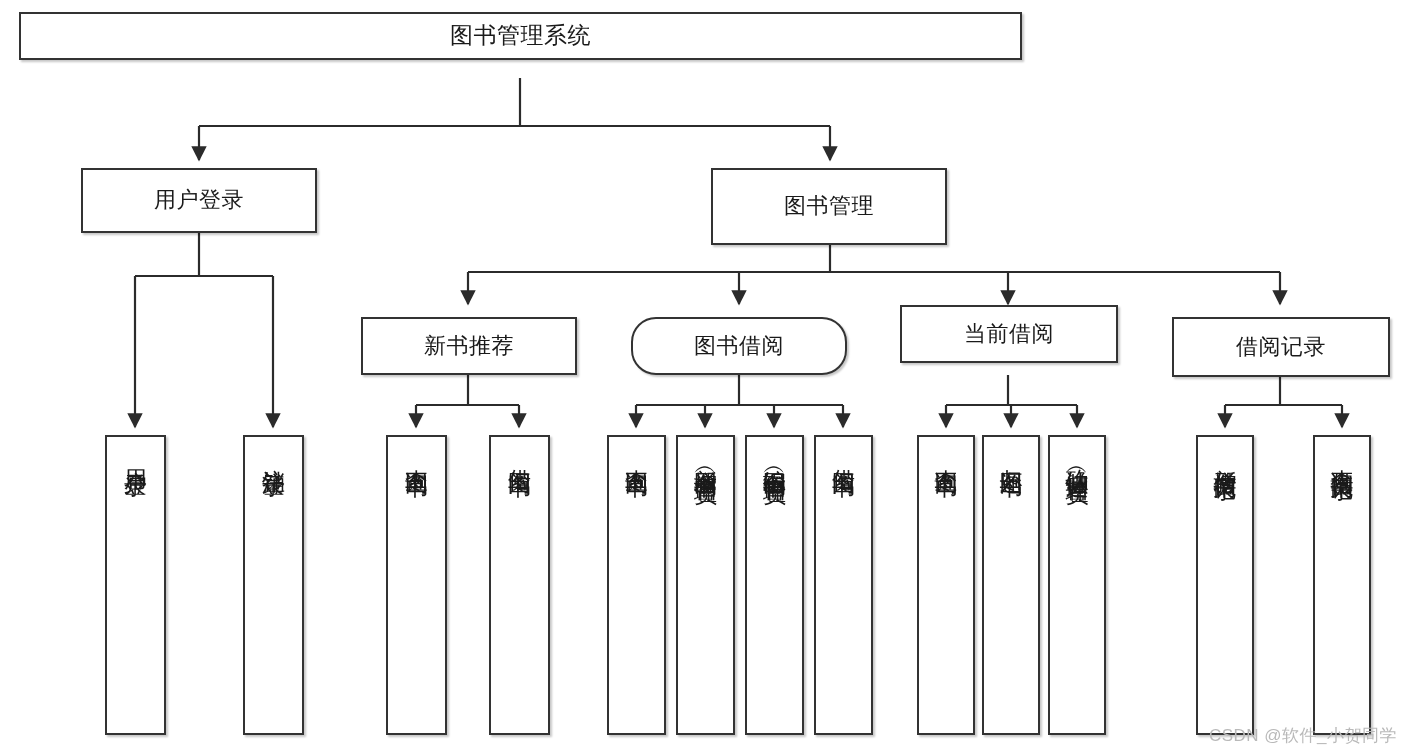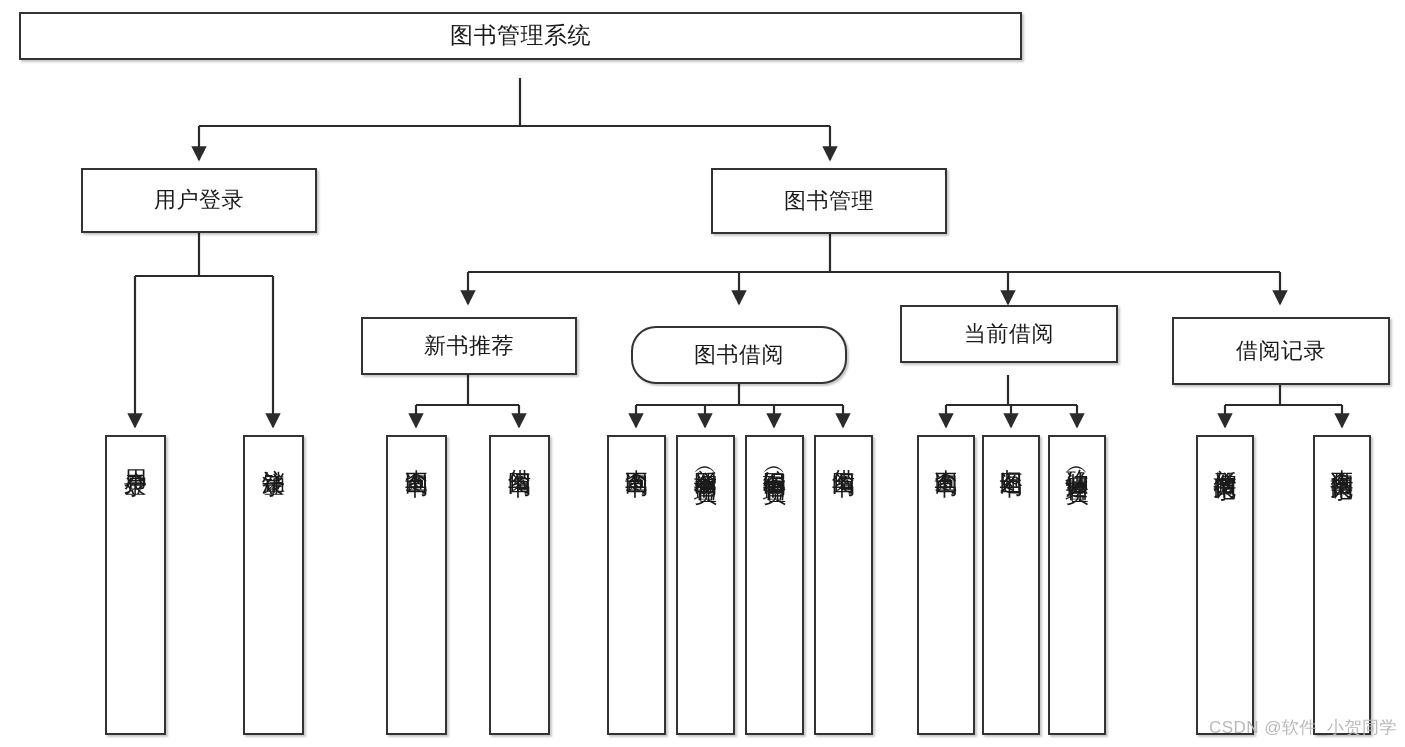--- a/index.html
+++ b/index.html
@@ -57,21 +57,21 @@
     letter-spacing: 2px;
     line-height: 1;
     white-space: nowrap;
   }
   .node-box.level-1 .node-label { font-size: 23px; }
   .node-box.level-2 .node-label { font-size: 22px; }
   .node-box.level-3 .node-label { font-size: 22px; }
   #watermark {
     position: absolute;
     right: 8px;
-    bottom: 8px;
+    bottom: 0;
     color: #b9b9b9;
     font-size: 17px;
     letter-spacing: 0.5px;
     white-space: nowrap;
     pointer-events: none;
   }
 </style>
 </head>
 <body>
 
@@ -128,37 +128,37 @@
   </svg>
 
   <div class="node-box level-1" style="left:19px; top:12px; width:1003px; height:48px;">
     <span class="node-label">图书管理系统</span>
   </div>
 
   <div class="node-box level-2" style="left:81px; top:168px; width:236px; height:65px;">
     <span class="node-label">用户登录</span>
   </div>
 
-  <div class="node-box level-2" style="left:711px; top:168px; width:236px; height:66px;">
+  <div class="node-box level-2" style="left:711px; top:168px; width:236px; height:77px;">
     <span class="node-label">图书管理</span>
   </div>
 
   <div class="node-box level-3" style="left:361px; top:317px; width:216px; height:58px;">
     <span class="node-label">新书推荐</span>
   </div>
 
-  <div class="node-box level-3" style="left:631px; top:326px; width:216px; height:58px;border-radius:25px;">
+  <div class="node-box level-3" style="left:631px; top:317px; width:216px; height:58px;border-radius:25px;">
     <span class="node-label">图书借阅</span>
   </div>
 
   <div class="node-box level-3" style="left:900px; top:305px; width:218px; height:58px;">
     <span class="node-label">当前借阅</span>
   </div>
 
-  <div class="node-box level-3" style="left:1172px; top:317px; width:218px; height:68px;justify-content:center;">
+  <div class="node-box level-3" style="left:1172px; top:317px; width:218px; height:60px;justify-content:center;">
     <span class="node-label">借阅记录</span>
   </div>
 
   <div class="node-box vertical" style="left:105px; top:435px; width:61px; height:300px;">
     <span class="node-label">用户登录</span>
   </div>
 
   <div class="node-box vertical" style="left:243px; top:435px; width:61px; height:300px;">
     <span class="node-label">注销登录</span>
   </div>

